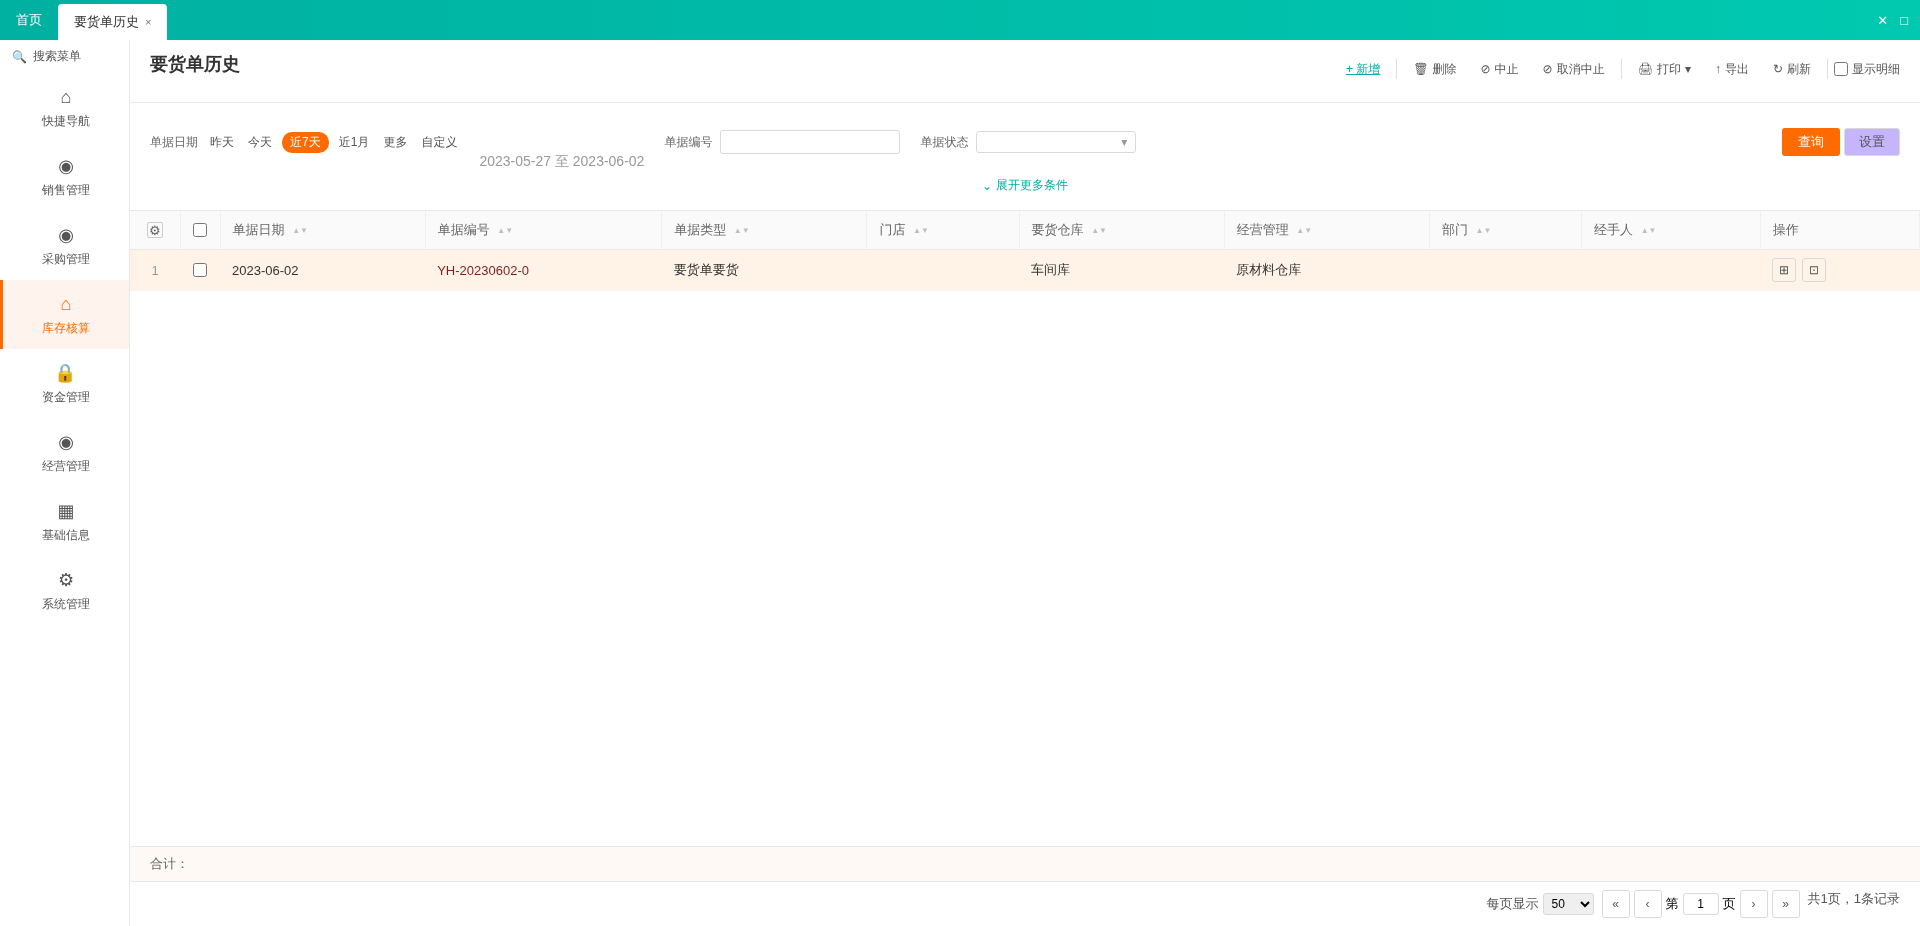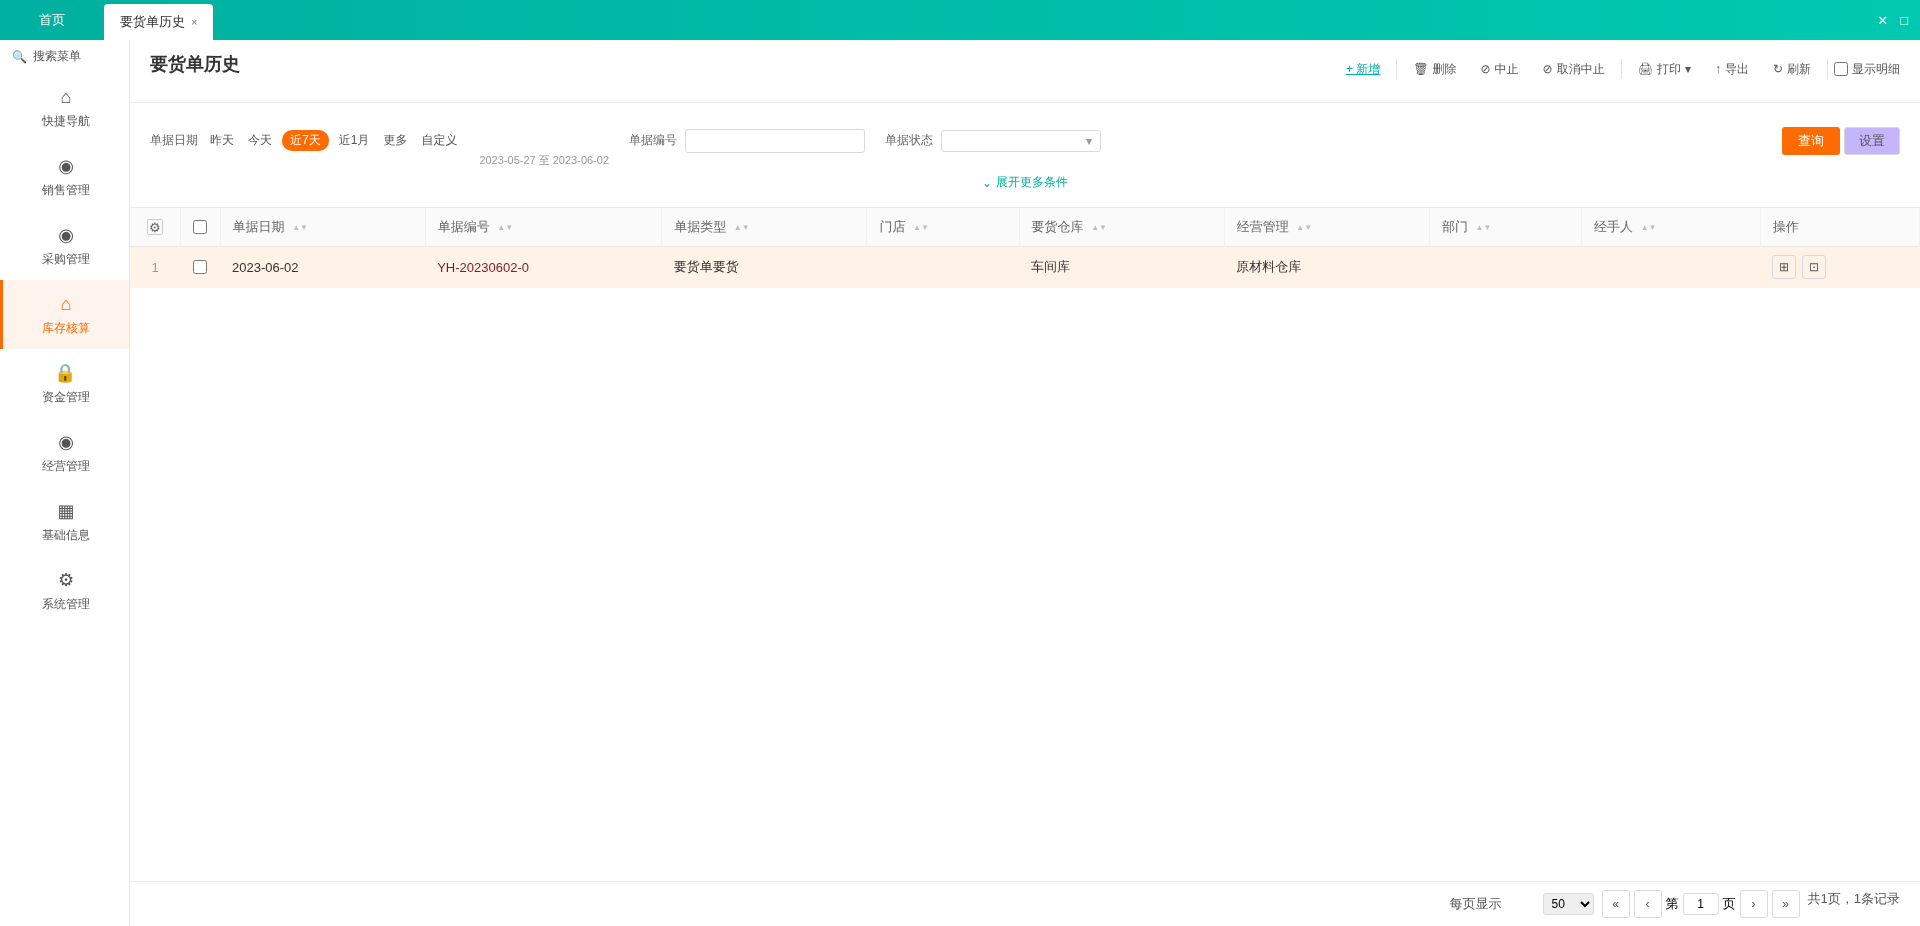--- a/index.html
+++ b/index.html
@@ -22,21 +22,20 @@
     }
     .top-tab {
       padding: 0 16px;
       display: flex;
       align-items: center;
       cursor: pointer;
       font-size: 13px;
       color: white;
       gap: 6px;
       height: 100%;
-      margin-left: 23px;
     }
     .top-tab.active {
       background: white;
       color: #333;
       border-radius: 4px 4px 0 0;
       margin-top: 4px;
       height: calc(100% - 4px);
     }
     .top-tab .close-x {
       font-size: 11px;
@@ -201,21 +200,21 @@
       cursor: pointer;
       padding: 2px 4px;
     }
     .date-shortcut.active {
       background: #ff6b00;
       color: white;
       border-radius: 10px;
       padding: 2px 8px;
     }
     .date-range-text {
-      font-size: 11px;
+      font-size: 14px;
       color: #999;
       margin-top: 40px;
     }
     .filter-input {
       border: 1px solid #d9d9d9;
       border-radius: 3px;
       padding: 4px 8px;
       font-size: 12px;
       width: 180px;
       outline: none;
@@ -368,21 +367,20 @@
       align-items: center;
       gap: 4px;
       font-size: 13px;
       color: #555;
     }
     .per-page select {
       border: 1px solid #d9d9d9;
       border-radius: 3px;
       padding: 2px 4px;
       font-size: 12px;
-      margin-left: 37px;
     }
     .page-nav {
       display: flex;
       align-items: center;
       gap: 4px;
     }
     .page-btn {
       width: 28px; height: 28px;
       border: 1px solid #d9d9d9;
       border-radius: 3px;
@@ -627,20 +625,23 @@
                 <div class="action-icons">
                   <div class="action-icon">⊞</div>
                   <div class="action-icon">⊡</div>
                 </div>
               </td>
             </tr>
           </tbody>
         </table>
       </div>
 
+      <div class="table-footer">
+        <span class="total-label">合计：</span>
+      </div>
 
       <div class="pagination-bar">
         <div class="per-page">
           <span>每页显示</span>
           <select>
             <option>20</option>
             <option selected="">50</option>
             <option>100</option>
           </select>
         </div>

